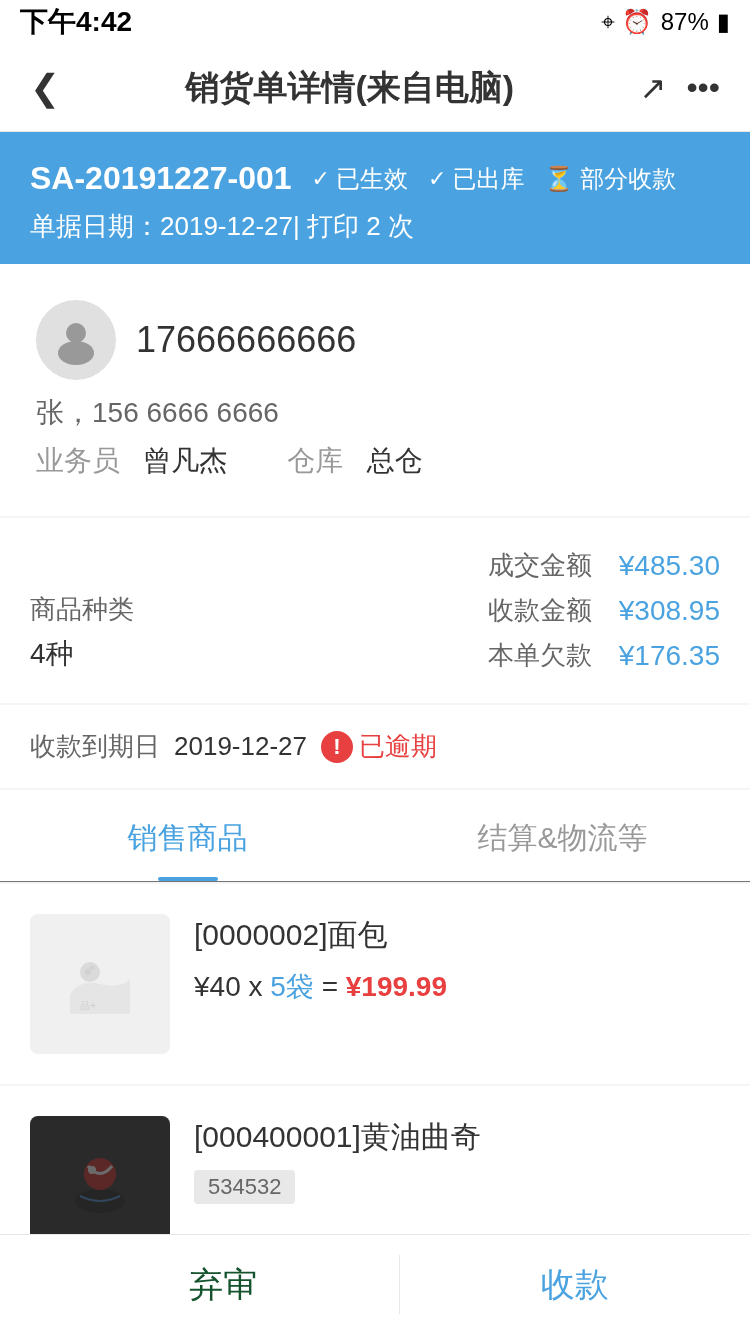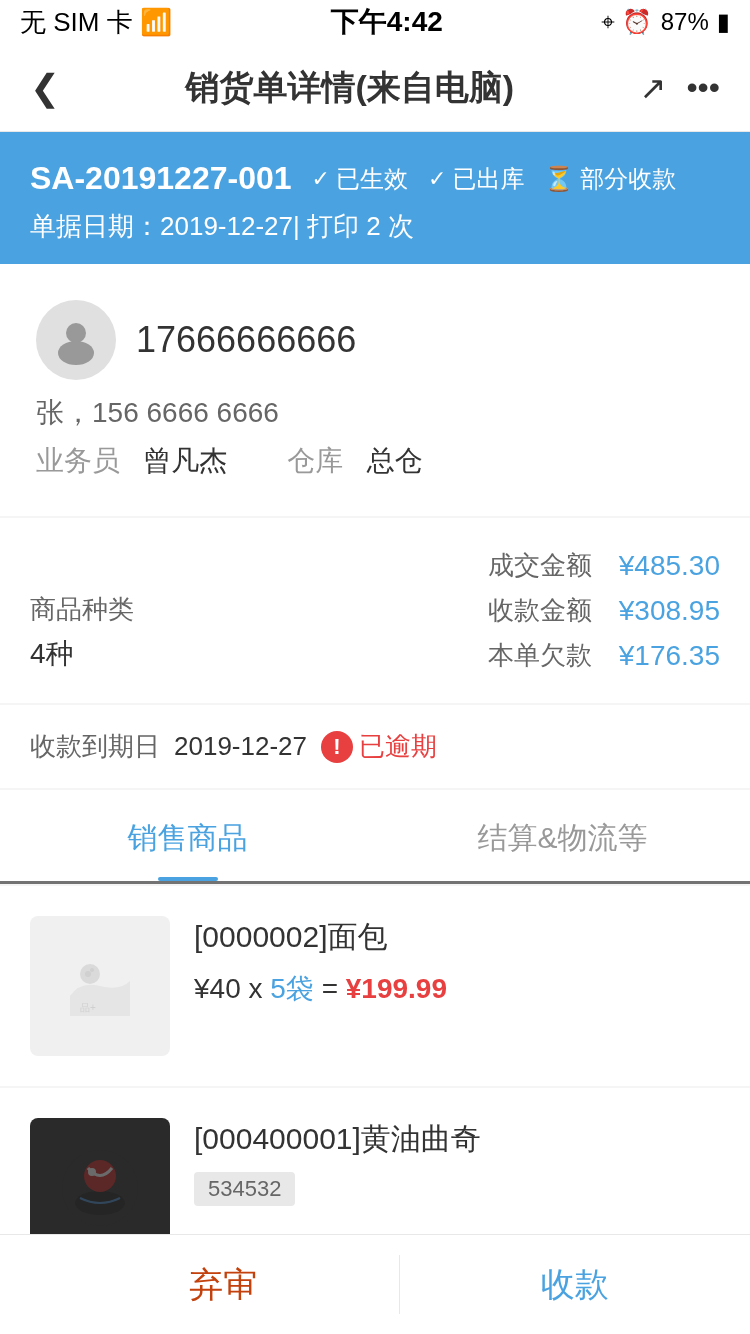--- a/index.html
+++ b/index.html
@@ -196,21 +196,21 @@
       justify-content: center;
       color: #fff;
       font-weight: 700;
       font-size: 22px;
     }
 
     
     .tabs {
       background: #fff;
       display: flex;
-      border-bottom: 3px solid #737373;
+      border-bottom: 1px solid #737373;
       margin-bottom: 2px;
     }
     .tab {
       flex: 1;
       text-align: center;
       padding: 28px 0 22px;
       font-size: 30px;
       color: #999;
       cursor: pointer;
       position: relative;
@@ -294,36 +294,35 @@
       display: flex;
     }
     .bottom-btn {
       flex: 1;
       display: flex;
       align-items: center;
       justify-content: center;
       font-size: 34px;
       cursor: pointer;
     }
-    .bottom-btn.cancel { color: #c2410c; padding-left: 48px; }
+    .bottom-btn.cancel { color: #14532d; padding-left: 48px; }
     .bottom-btn.confirm { color: #4aa3e0; }
     .bottom-divider {
       width: 1px;
       background: #e8e8e8;
       margin: 20px 0;
     }
 
     
     .bottom-spacer { height: 100px; }
   </style>
 </head>
 <body>
 
 <div class="status-bar">
-  <span class="status-left">无 SIM 卡 📶</span>
   <span class="status-center">下午4:42</span>
   <span class="status-right">
     <span>⌖</span>
     <span>⏰</span>
     <span>87%</span>
     <span>▮</span>
   </span>
 </div>
 
 <div class="nav-bar">

